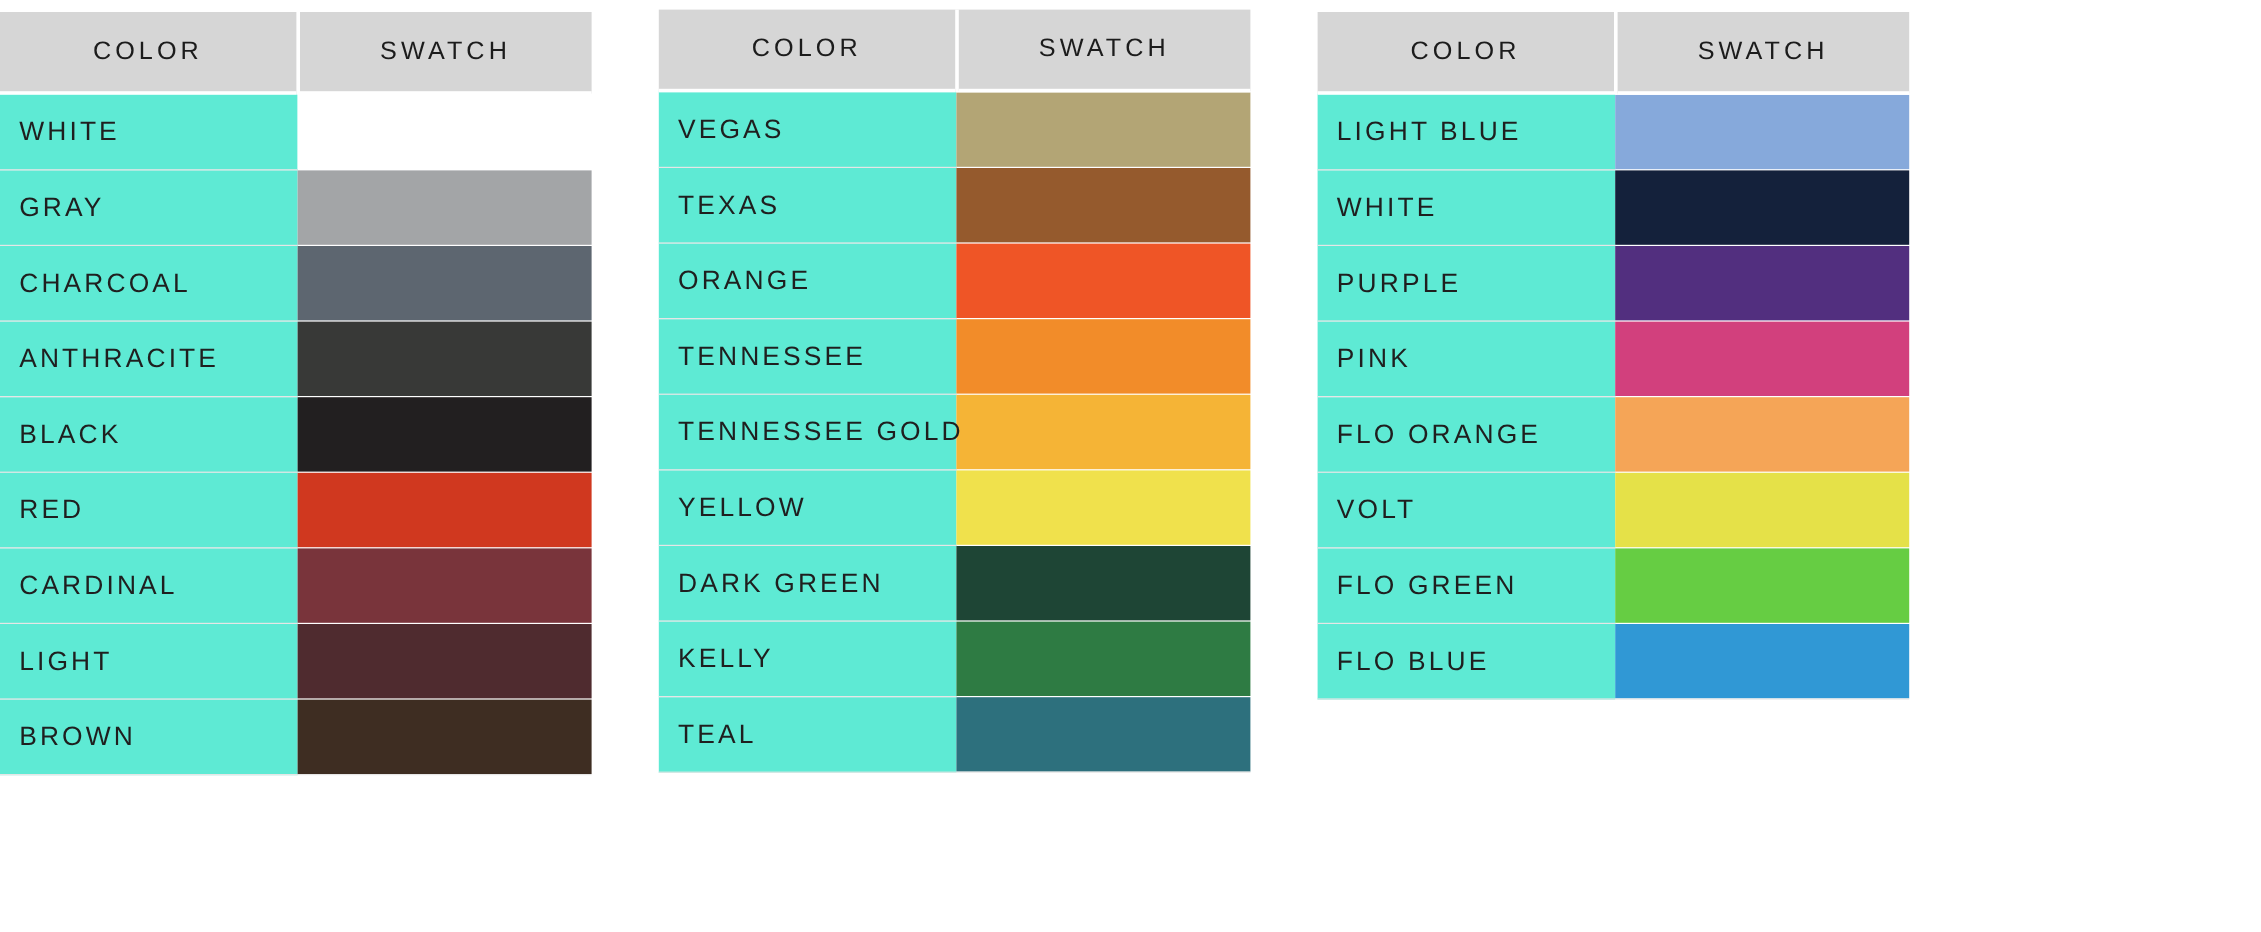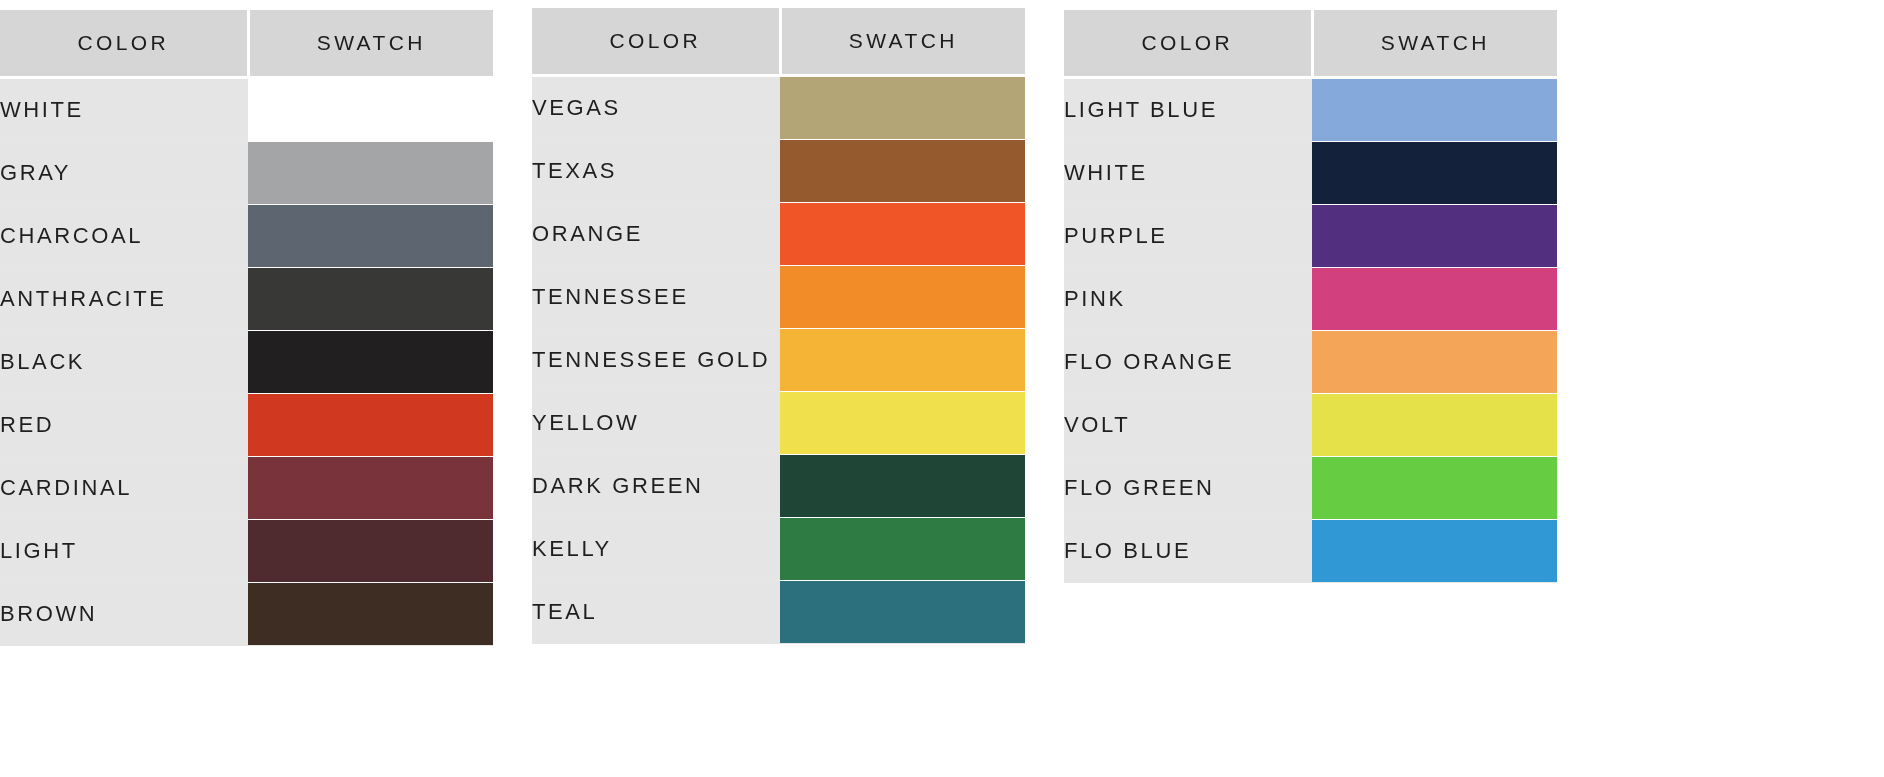--- a/index.html
+++ b/index.html
@@ -17,21 +17,21 @@
   }
   #tables-wrap {
     position: absolute;
     left: 0;
     top: 0;
     width: 1884px;
     height: 777px;
     display: flex;
     flex-direction: row;
     align-items: flex-start;
-    gap: 39px;
+    gap: 56px;
   }
   .swatch-table {
     width: 493px;
     flex: 0 0 493px;
     border-collapse: collapse;
     table-layout: fixed;
     background: #ffffff;
   }
   .swatch-table.offset-a { margin-top: 10px; }
   .swatch-table.offset-b { margin-top: 8px; }
@@ -65,22 +65,22 @@
     border-bottom: 1px solid #e6e6e6;
     vertical-align: middle;
   }
   tbody tr:last-child td {
     border-bottom: 1px solid #e6e6e6;
   }
   td.cell-name {
     font-size: 22px;
     letter-spacing: 2.6px;
     color: #1f1f1f;
-    padding-left: 0;
-    background: #e5e5e5;
+    padding-left: 16px;
+    background: #5eead4;
     white-space: nowrap;
   }
   td.cell-swatch {
     padding: 0;
     border-bottom: none;
   }
   .swatch-fill {
     display: block;
     width: 100%;
     height: 62px;

